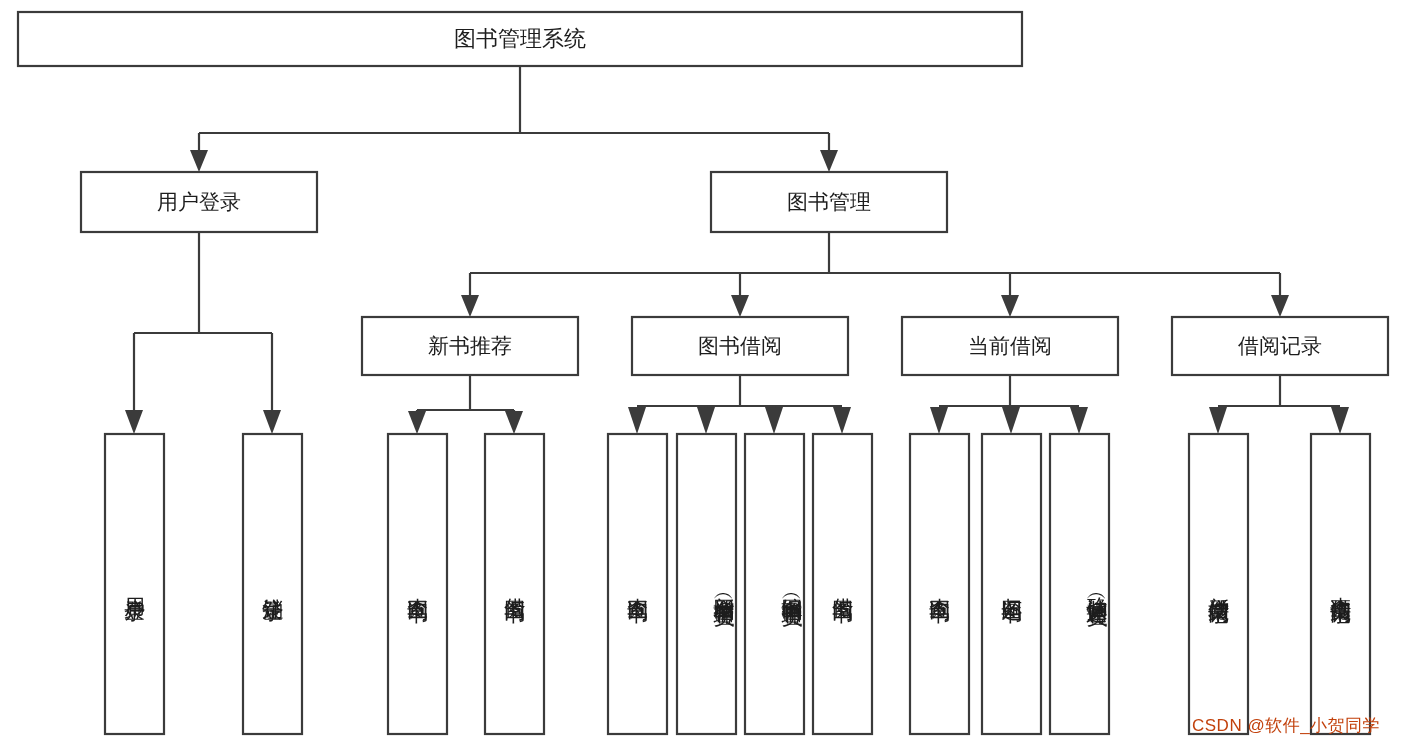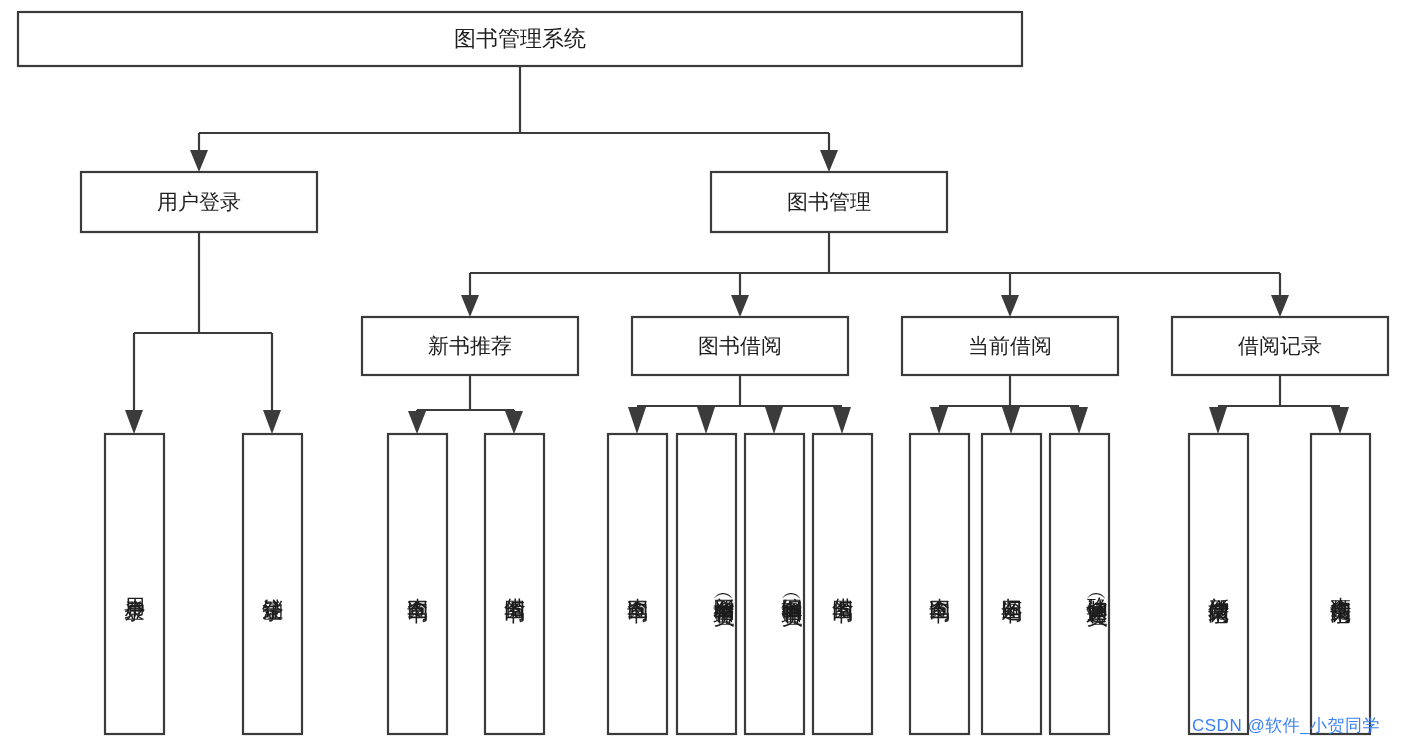--- a/index.html
+++ b/index.html
@@ -68,21 +68,21 @@
     align-items: center;
     justify-content: center;
     text-align: center;
     pointer-events: none;
     box-sizing: border-box;
   }
   .watermark {
     position: absolute;
     font-family: "Liberation Sans", "DejaVu Sans", sans-serif;
     font-size: 17px;
-    color: #3b82f6;
+    color: #c2410c;
     white-space: nowrap;
     letter-spacing: 0.5px;
   }
 </style>
 </head>
 <body>
 
 <div id="diagram-root">
 
   <svg class="chart-surface" viewBox="0 0 1405 747">

